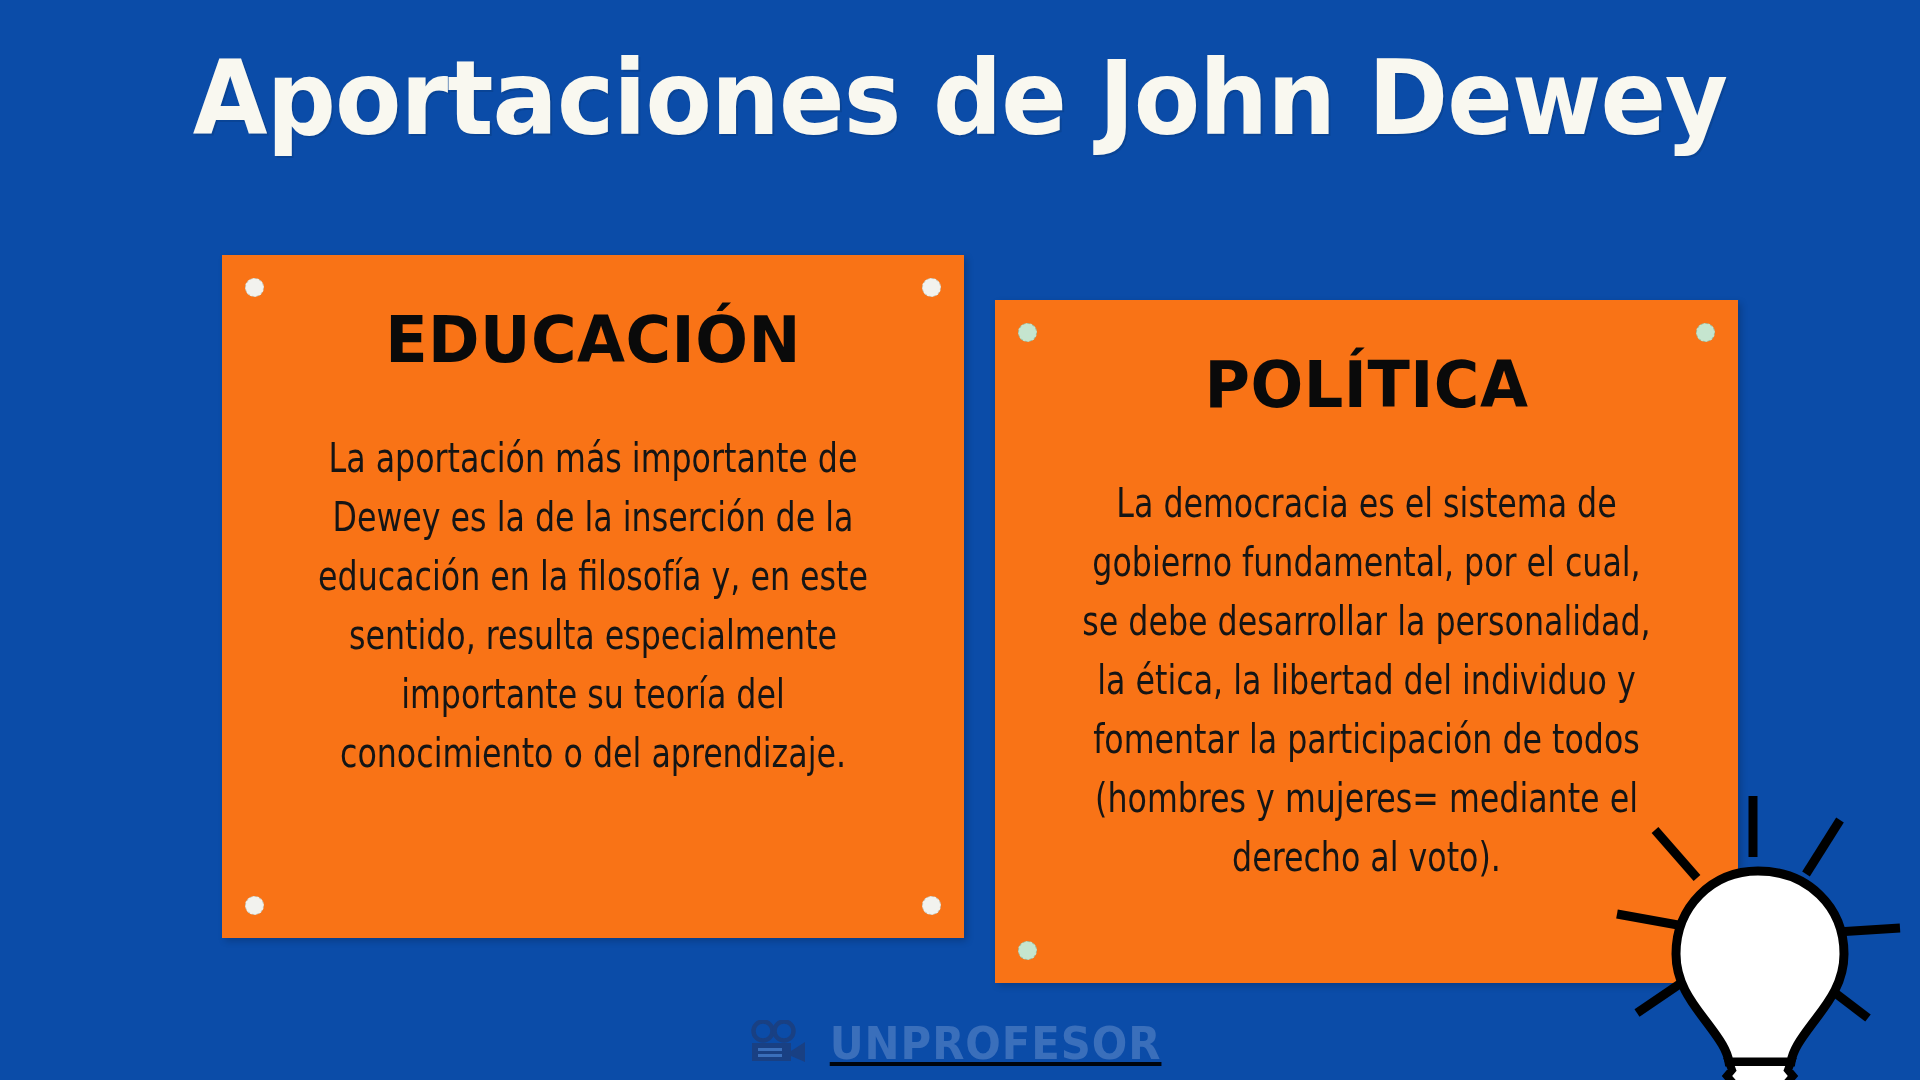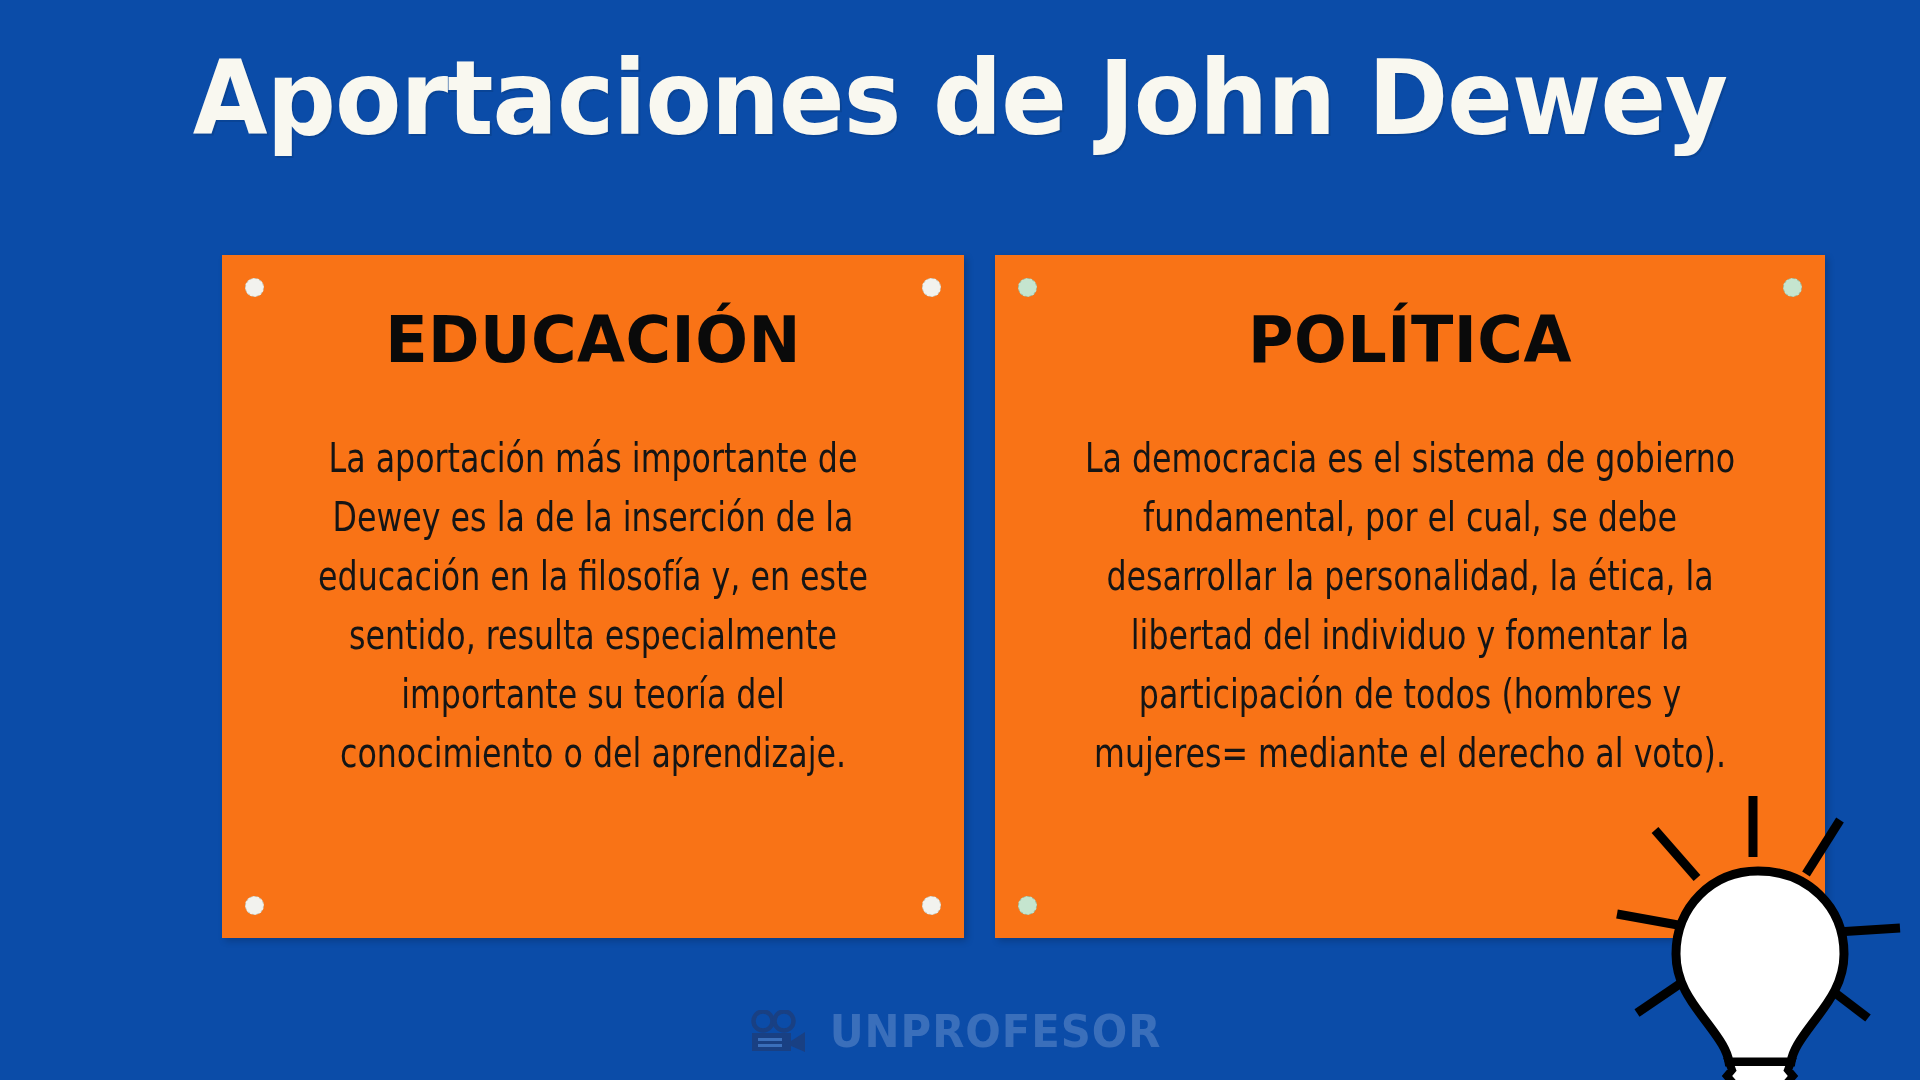--- a/index.html
+++ b/index.html
@@ -45,21 +45,21 @@
   
   .card {
     position: absolute;
     top: 255px;
     height: 683px;
     background: #f97316;
     box-sizing: border-box;
     box-shadow: 3px 3px 7px rgba(0,0,0,0.20);
   }
   #card-education { left: 222px; width: 742px; }
-  #card-politica  { left: 995px; width: 830px; }
+  #card-politica  { left: 995px; width: 743px; margin-top: 45px; }
 
   .card-inner {
     position: absolute;
     left: 0; right: 0;
     top: 0; bottom: 0;
     padding: 48px 38px 30px 38px;
     box-sizing: border-box;
     text-align: center;
   }
 
@@ -109,27 +109,28 @@
     top: 770px;
     width: 305px;
     height: 310px;
     pointer-events: none;
   }
 
   
   #watermark {
     position: absolute;
     left: 0;
-    bottom: 24px;
+    bottom: 12px;
     width: 1920px;
     display: flex;
-    align-items: center;
+    align-items: flex-start;
     justify-content: center;
     gap: 14px;
     opacity: 0.92;
+    text-decoration: underline;
   }
   #wm-text {
     font-family: "DejaVu Sans", "Liberation Sans", sans-serif;
     font-weight: bold;
     font-size: 44px;
     line-height: 48px;
     letter-spacing: 1px;
     color: #3f72bd;
     transform: scaleX(0.95);
   }

